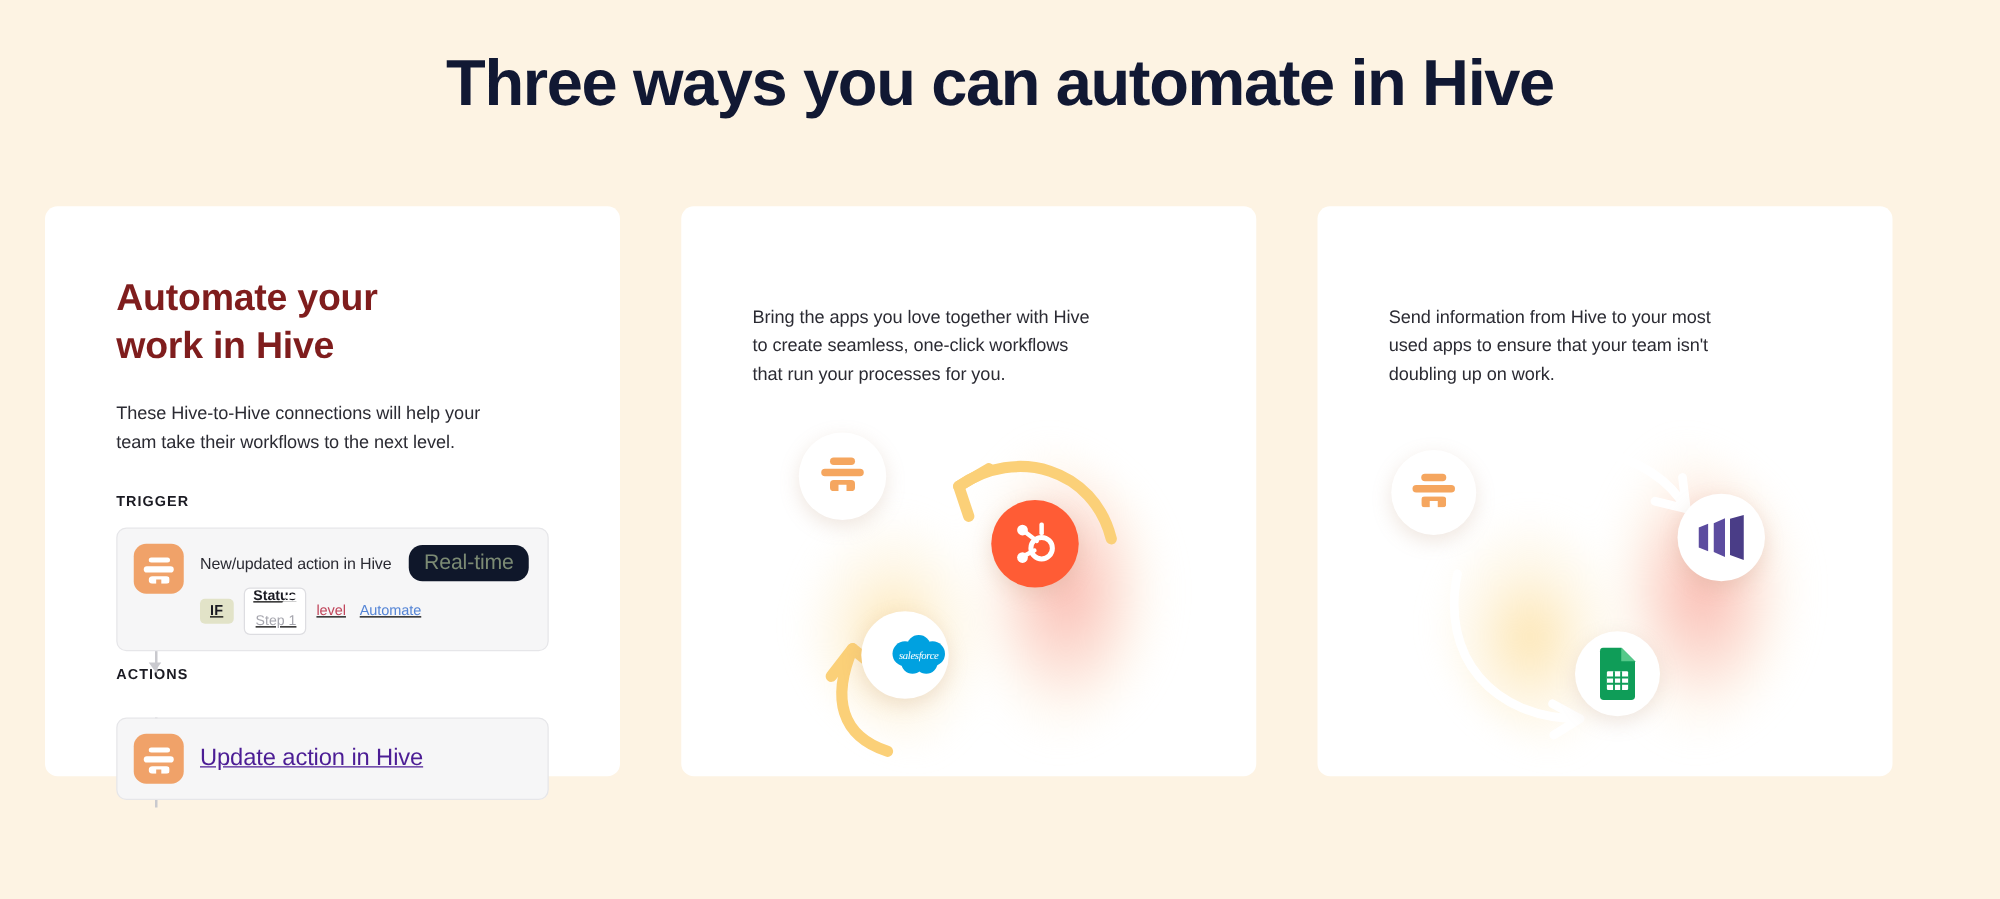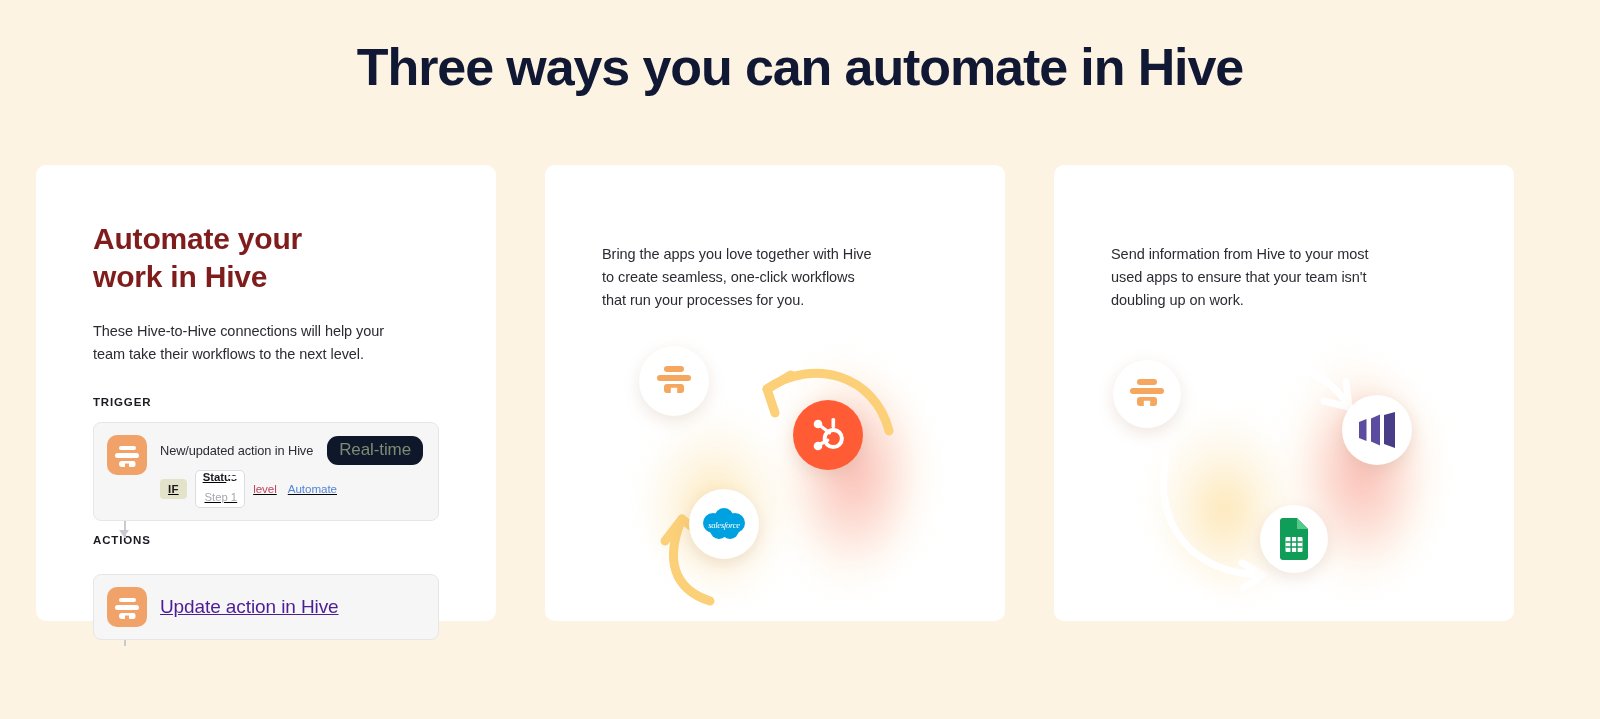--- a/index.html
+++ b/index.html
@@ -313,21 +313,21 @@
           <svg width="40" height="40" viewBox="0 0 40 40">
             <circle cx="10" cy="9" r="4.3" fill="#fff"></circle>
             <circle cx="10" cy="31" r="4.3" fill="#fff"></circle>
             <rect x="23.5" y="3" width="3.6" height="10" fill="#fff" rx="1.5"></rect>
             <circle cx="25.3" cy="23.5" r="8.6" fill="none" stroke="#fff" stroke-width="4"></circle>
             <line x1="12.6" y1="11" x2="21.5" y2="17.8" stroke="#fff" stroke-width="3.4" stroke-linecap="round"></line>
             <line x1="12.6" y1="29" x2="19.6" y2="25.3" stroke="#fff" stroke-width="3.4" stroke-linecap="round"></line>
           </svg>
         </div>
 
-        <div class="icon-bubble" style="left:144px; top:162px; width:70px; height:70px;">
+        <div class="icon-bubble" style="left:144px; top:162px; width:70px; height:70px;justify-content:flex-end;">
           <svg width="48" height="36" viewBox="0 0 48 36">
             <g fill="#00A1E0">
               <circle cx="13" cy="17" r="10"></circle>
               <circle cx="24" cy="11.5" r="9.5"></circle>
               <circle cx="35" cy="17" r="10"></circle>
               <circle cx="19" cy="24" r="9"></circle>
               <circle cx="30" cy="24" r="9"></circle>
               <rect x="10" y="16" width="28" height="13" rx="6"></rect>
             </g>
             <text x="24" y="21.5" text-anchor="middle" fill="#ffffff" font-family="'Liberation Serif', serif" font-style="italic" font-size="8.6" letter-spacing="-0.3">salesforce</text>

